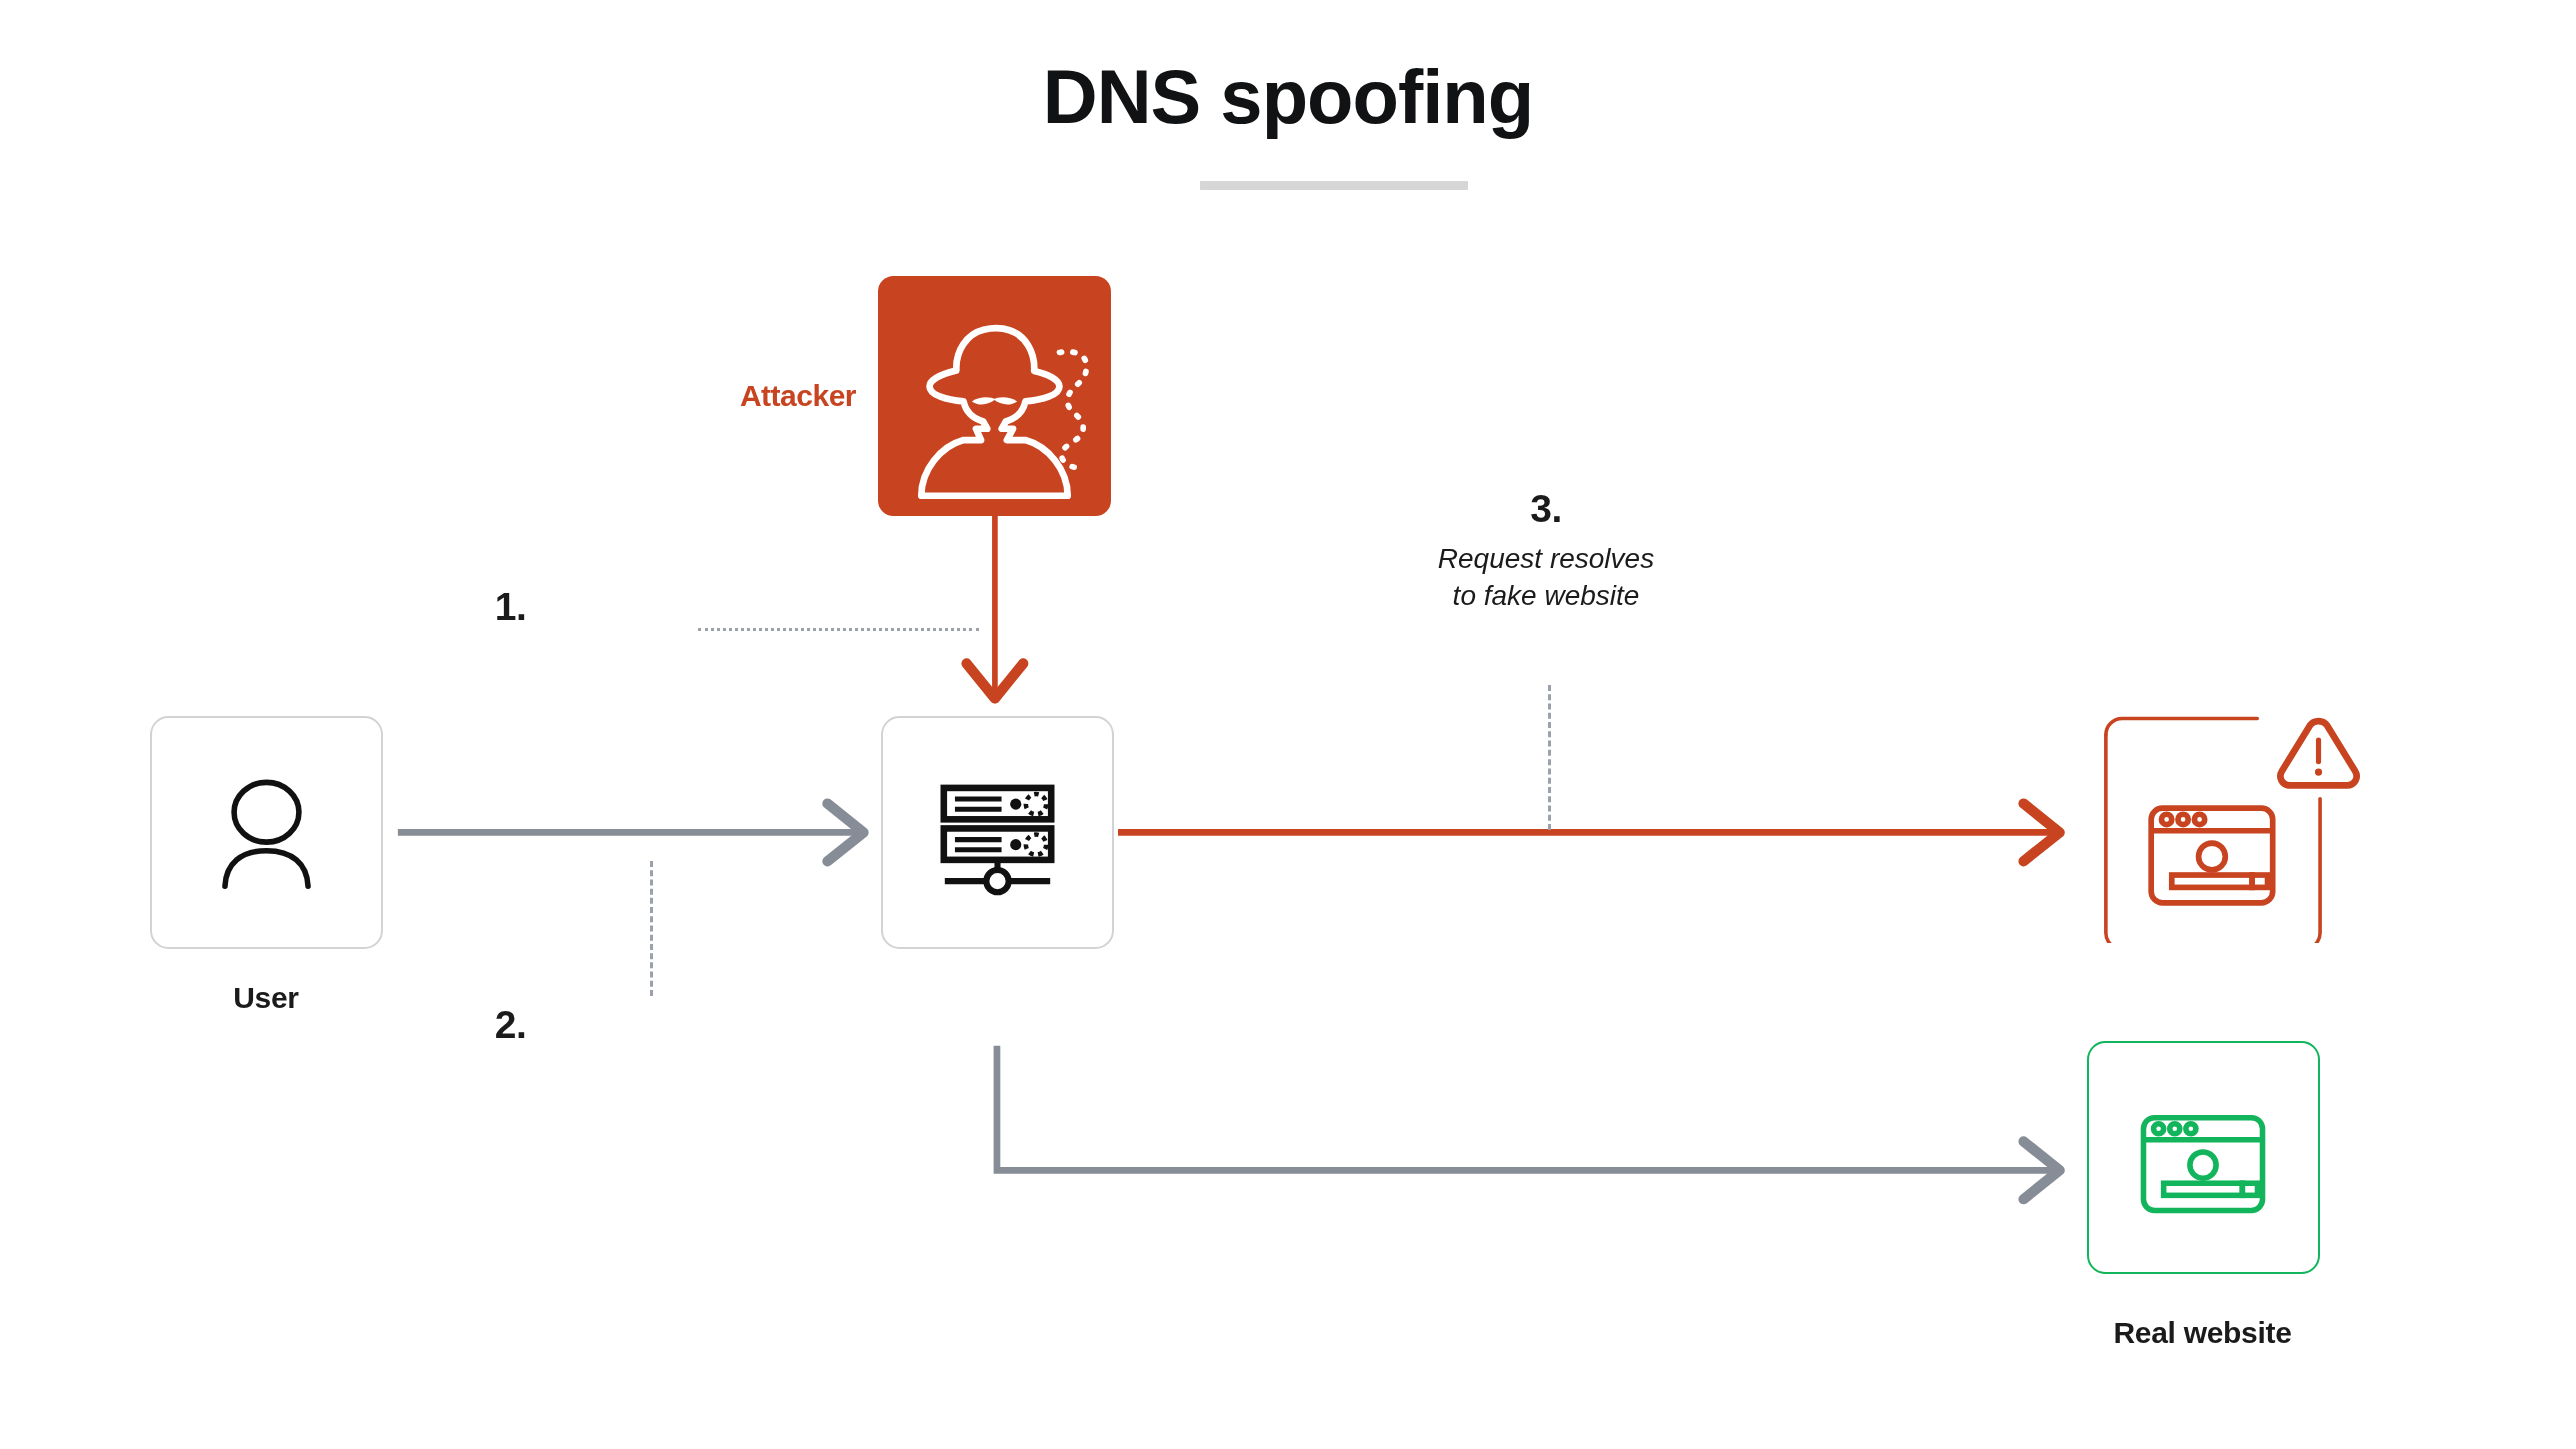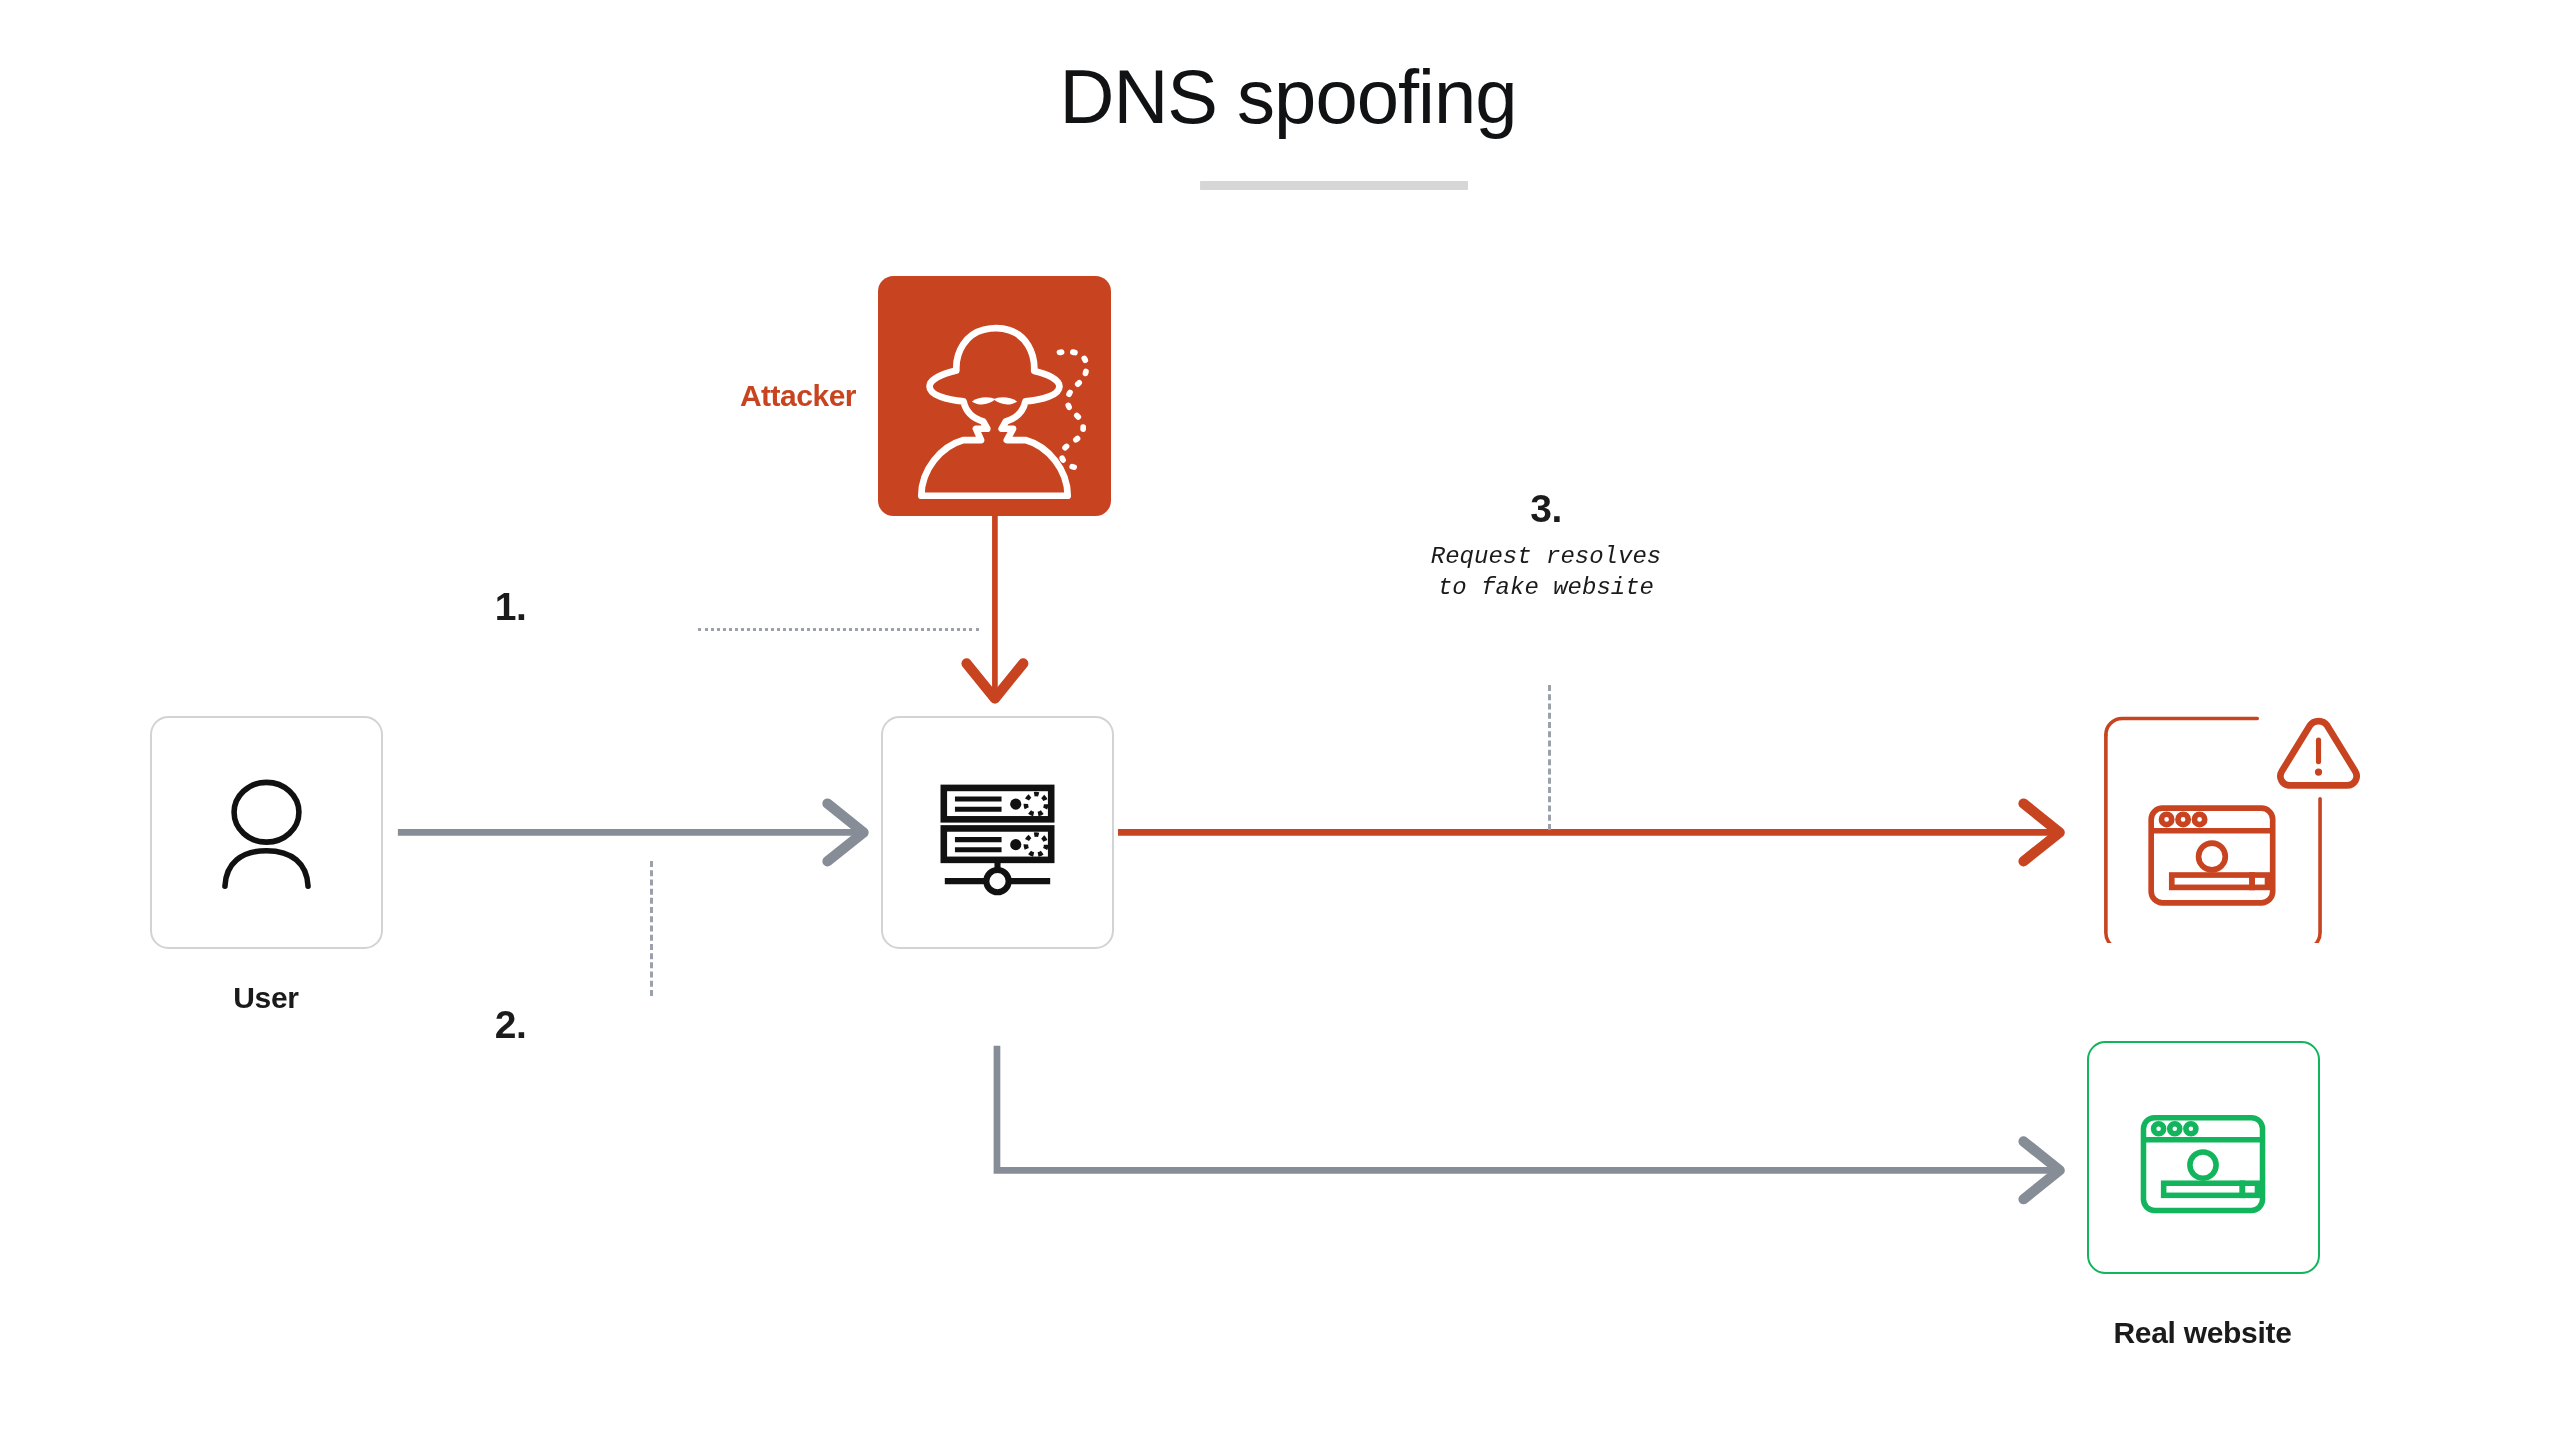--- a/index.html
+++ b/index.html
@@ -3,21 +3,21 @@
 <meta charset="utf-8">
 <style>
   html,body{margin:0;padding:0;background:#ffffff;}
   body{width:2576px;height:1449px;position:relative;overflow:hidden;
        font-family:"Liberation Sans","DejaVu Sans",sans-serif;color:#1b1b1b;}
 
   #stage{position:absolute;left:0;top:0;width:2576px;height:1449px;}
 
   
   .title{position:absolute;left:0;top:57px;width:2576px;text-align:center;
-         font-size:76px;font-weight:400;letter-spacing:-1px;color:#111214;
+         font-size:76px;font-weight:700;letter-spacing:-1px;color:#111214;
          line-height:1.05;}
   .title-rule{position:absolute;left:1200px;top:181px;width:268px;height:9.3px;
               background:#d6d6d6;border-radius:1px;}
 
   
   .node{position:absolute;box-sizing:border-box;background:#ffffff;}
   .node-label{position:absolute;text-align:center;font-weight:700;
               font-size:30px;color:#1b1b1b;letter-spacing:-0.3px;}
 
   
@@ -42,22 +42,22 @@
 
   
   #real-box{left:2087px;top:1041px;width:233px;height:233px;
             border:2.6px solid #12b45c;border-radius:18.5px;}
   #real-label{left:1958px;top:1316px;width:489px;}
 
   
   .step{position:absolute;text-align:center;}
   .step-num{font-size:39px;font-weight:700;color:#1b1b1b;letter-spacing:-0.5px;
             line-height:1.05;}
-  .step-text{font-size:24px;font-style:italic;color:#1b1b1b;line-height:1.3;
-             margin-top:11.3px;white-space:pre-line;font-family:Liberation Mono, monospace;}
+  .step-text{font-size:28px;font-style:italic;color:#1b1b1b;line-height:1.3;
+             margin-top:11.3px;white-space:pre-line;}
 
   #step1{left:330px;top:587px;width:361px;}
   #step1 .step-num{text-align:center;}
   #step2{left:330px;top:1005px;width:361px;}
   #step3{left:1283px;top:489px;width:526px;}
 
   
   .leader-h{position:absolute;height:0;border-top:3.6px dotted #9aa1ab;}
   .leader-v{position:absolute;width:0;border-left:3.6px dashed #9aa1ab;}
   #leader1{left:698px;top:628px;width:281px;}

